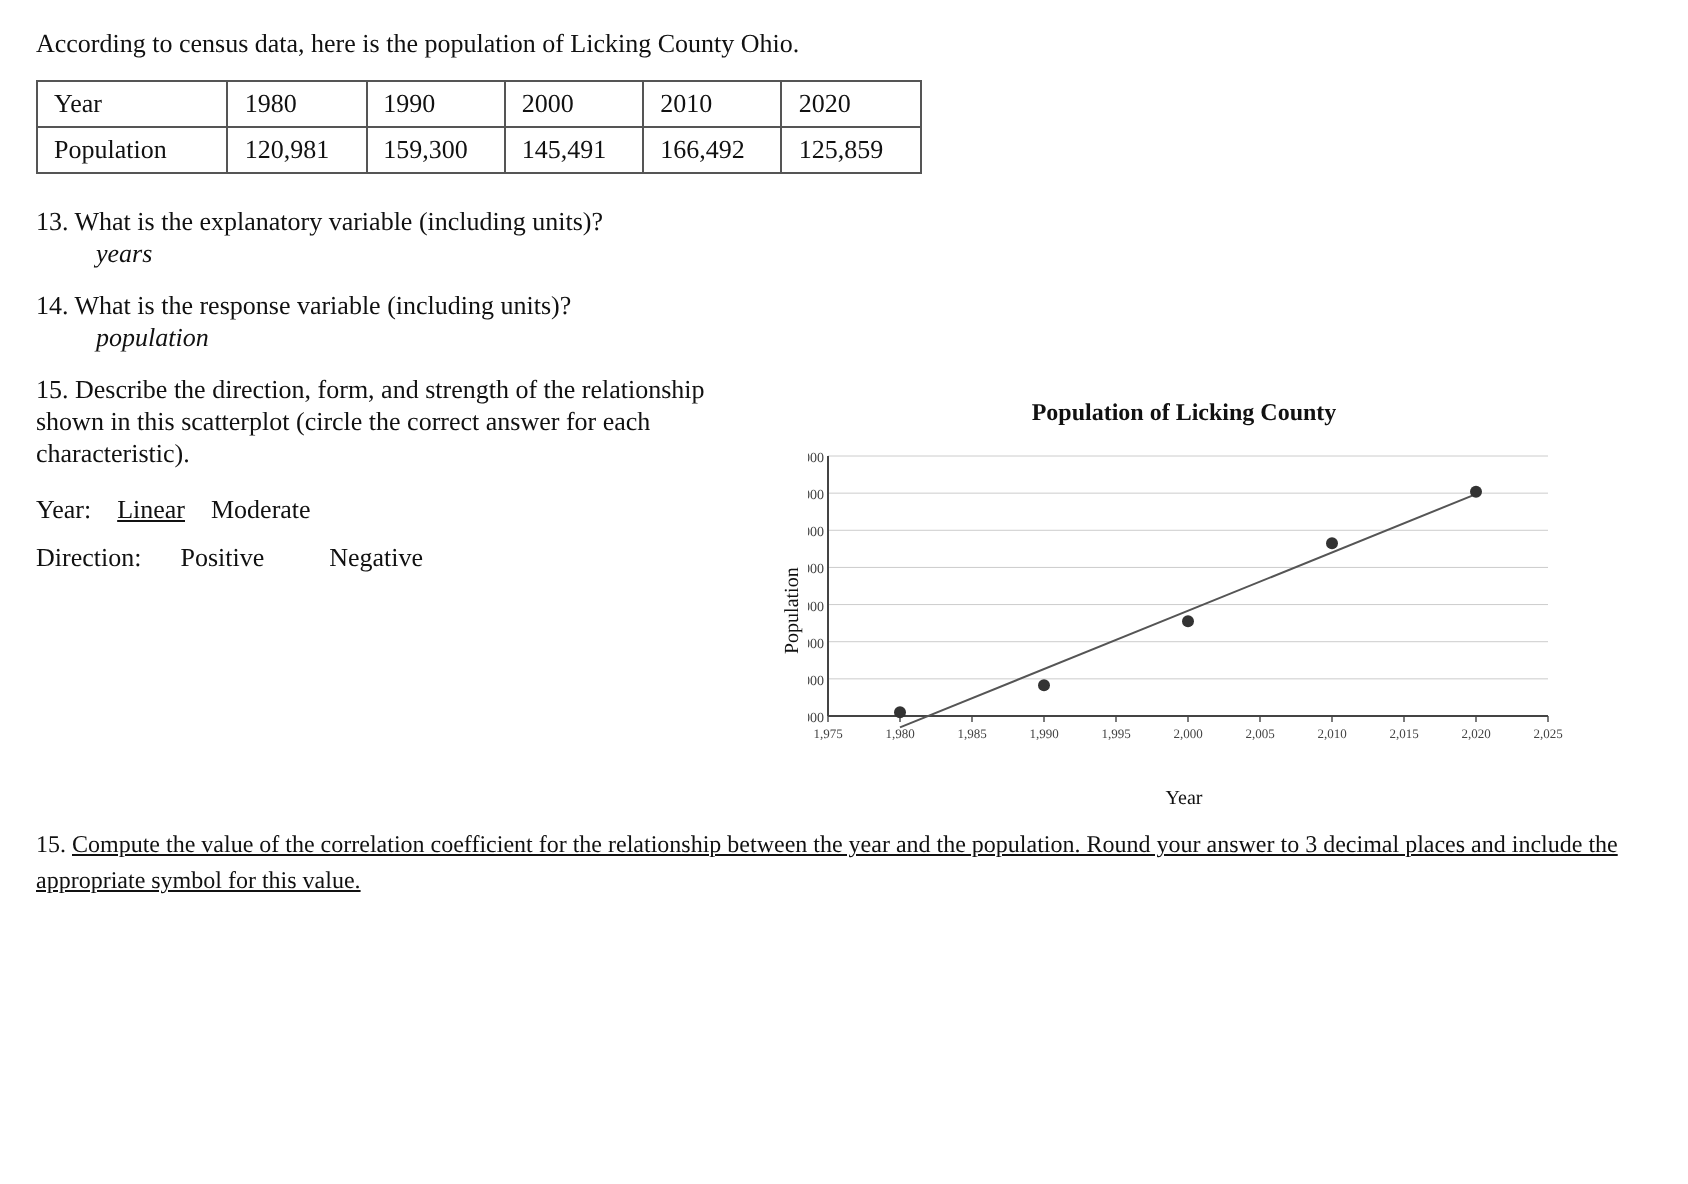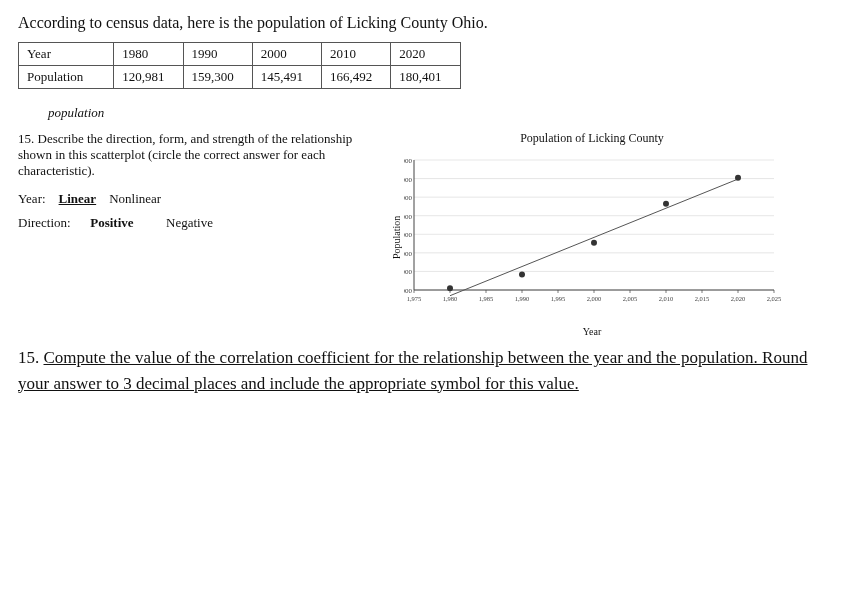--- a/index.html
+++ b/index.html
@@ -7,21 +7,21 @@
       background: #fff;
       font-family: 'Times New Roman', Times, serif;
       font-size: 13px;
       color: #111;
       width: 844px;
       min-height: 592px;
       padding: 14px 18px;
     }
 
     .intro-text {
-      font-size: 16px;
+      font-size: 13px;
       margin-bottom: 10px;
     }
 
     .data-table {
       border-collapse: collapse;
       margin-bottom: 16px;
       width: auto;
     }
     .data-table td, .data-table th {
       border: 1px solid #555;
@@ -60,56 +60,57 @@
     }
     .q15-left .form-line {
       margin: 12px 0 8px 0;
     }
     .q15-left .direction-line {
       margin-bottom: 8px;
     }
     .q15-left .strength-line {
       margin-bottom: 8px;
     }
-    .bold { font-weight: bold; }
+    .bold { font-weight: normal; }
     .underline { text-decoration: underline; }
 
     .chart-area {
       flex: 1;
       display: flex;
       flex-direction: column;
       align-items: center;
     }
 
     .chart-title {
       font-size: 12px;
-      font-weight: normal;
+      font-weight: bold;
       margin-bottom: 4px;
       text-align: center;
+      margin-top: 12px;
     }
 
     .chart-wrapper {
       display: flex;
       align-items: stretch;
     }
 
     .y-axis-label {
       writing-mode: vertical-rl;
       transform: rotate(180deg);
       font-size: 10px;
       text-align: center;
       margin-right: 2px;
     }
 
     .chart-svg-container {
       position: relative;
     }
 
     .last-question {
-      font-size: 17px;
+      font-size: 12px;
       margin-top: 8px;
       line-height: 1.5;
     }
   </style>
 </head>
 <body>
 
 <p class="intro-text">According to census data, here is the population of Licking County Ohio.</p>
 
 <table class="data-table">
@@ -121,44 +122,53 @@
         <td>2000</td>
         <td>2010</td>
         <td>2020</td>
       </tr>
       <tr>
         <td>Population</td>
         <td>120,981</td>
         <td>159,300</td>
         <td>145,491</td>
         <td>166,492</td>
-        <td>180,401</td>
+        <td>125,859</td>
       </tr>
     </tbody>
 </table>
 
 <div class="question-block">
+  <p class="question-line">
+    <span>13.</span>
+    <span>What is the explanatory variable (including units)?</span>
+  </p>
+  <p class="answer-line">years</p>
 </div>
 
 <div class="question-block">
+  <p class="question-line">
+    <span>14.</span>
+    <span>What is the response variable (including units)?</span>
+  </p>
   <p class="answer-line">population</p>
 </div>
 
 <div class="q15-container">
   <div class="q15-left">
     <div class="q-line">
       <span>15.</span>
       <span>Describe the direction, form, and strength of the relationship shown in this scatterplot (circle the correct answer for each characteristic).</span>
     </div>
     <div class="form-line">
       <span>Year:</span>
       &nbsp;&nbsp;
       <span class="underline bold">Linear</span>
       &nbsp;&nbsp;
-      <span>Nonlinear</span>
+      <span>Moderate</span>
     </div>
     <div class="direction-line">
       <span>Direction:</span>
       &nbsp;&nbsp;&nbsp;&nbsp;
       <span class="bold">Positive</span>
       &nbsp;&nbsp;&nbsp;&nbsp;&nbsp;&nbsp;&nbsp;&nbsp;
       <span>Negative</span>
     </div>
   </div>
 

